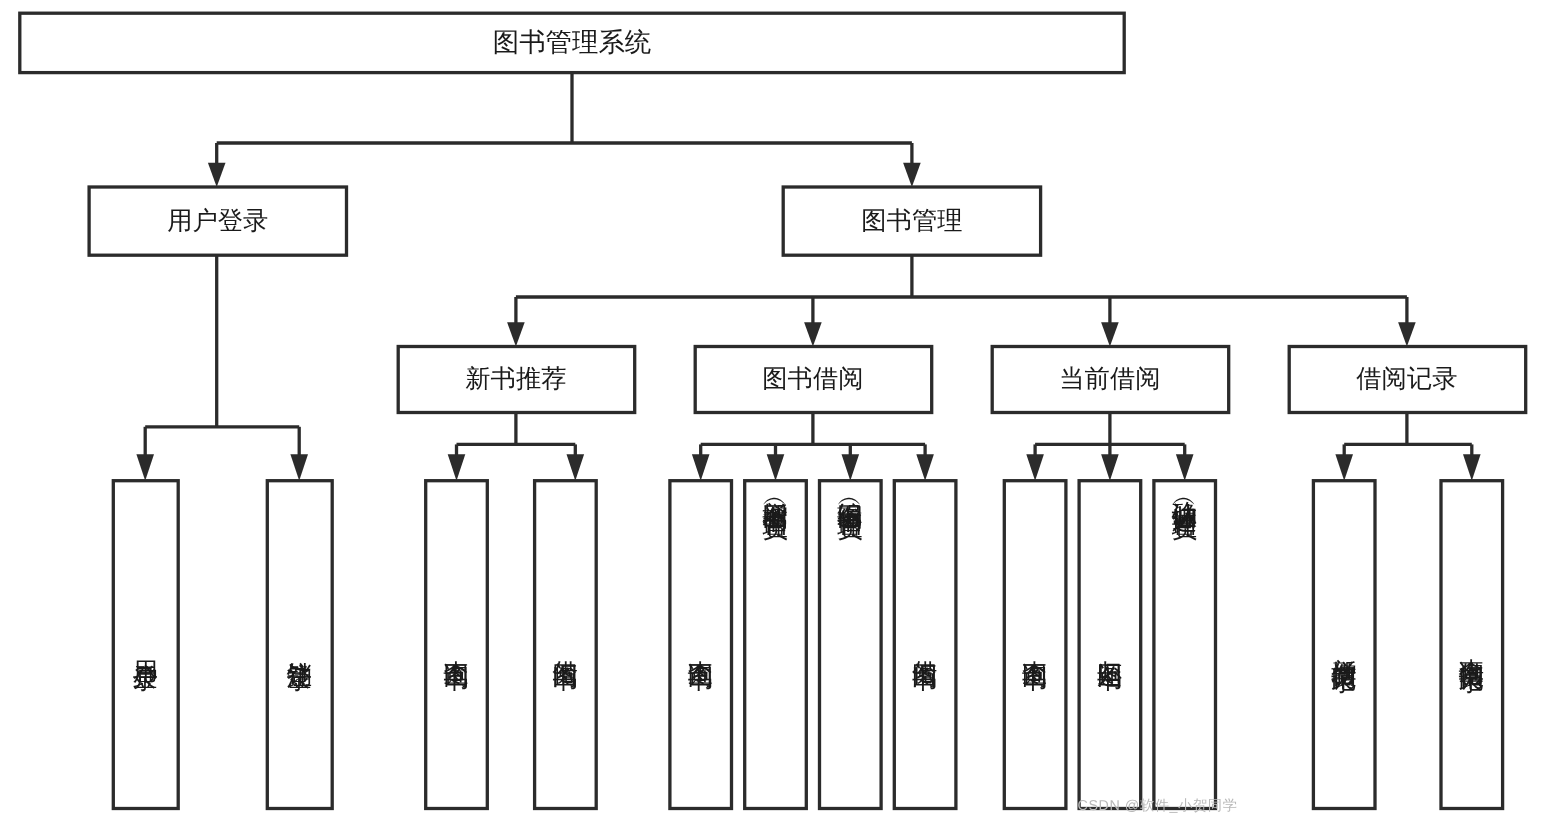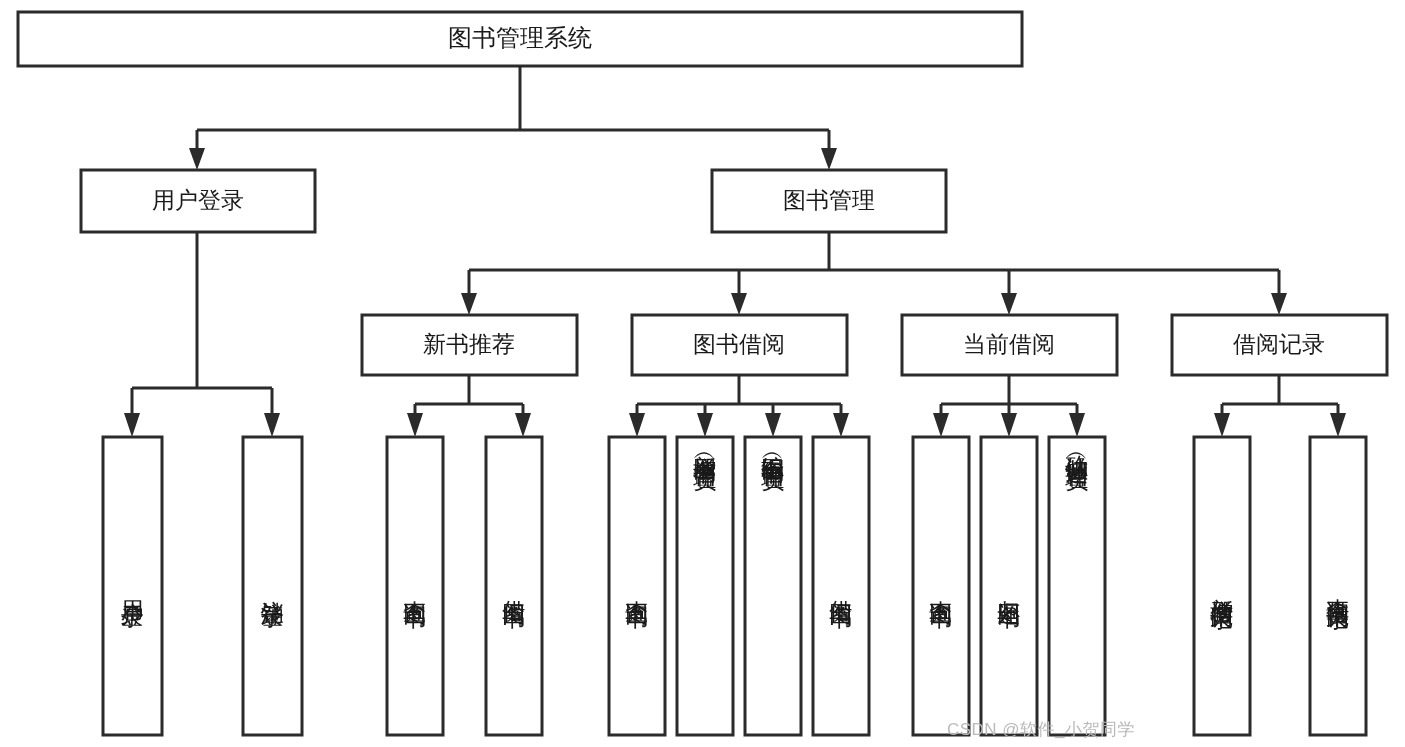--- a/index.html
+++ b/index.html
@@ -71,24 +71,24 @@
     font-family: "Liberation Sans", "DejaVu Sans", sans-serif;
     font-size: 23px;
     line-height: 1.06;
     letter-spacing: 2px;
     color: #1a1a1a;
     white-space: nowrap;
     text-align: center;
   }
   #watermark {
     position: absolute;
-    right: 14px;
+    right: 24px;
     bottom: 6px;
     font-family: "Liberation Sans", "DejaVu Sans", sans-serif;
-    font-size: 17px;
+    font-size: 13px;
     color: #b9b9b9;
     letter-spacing: 0.5px;
     white-space: nowrap;
     pointer-events: none;
   }
 </style>
 </head>
 <body>
 
 <div id="diagram-root">

